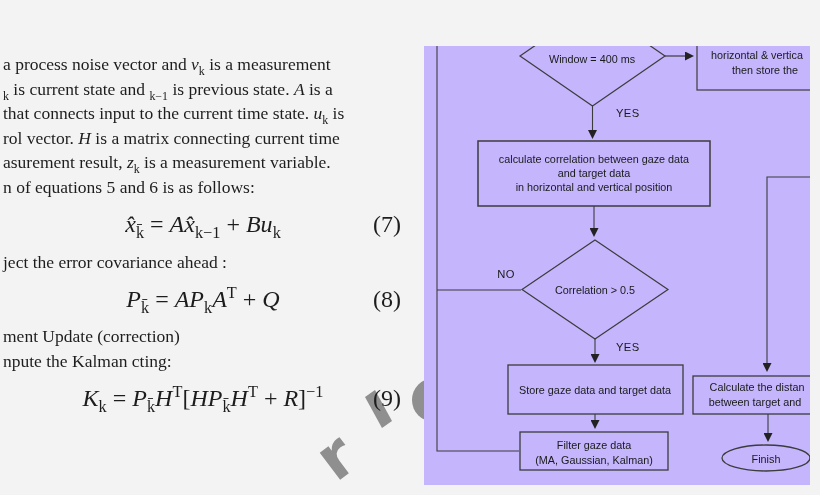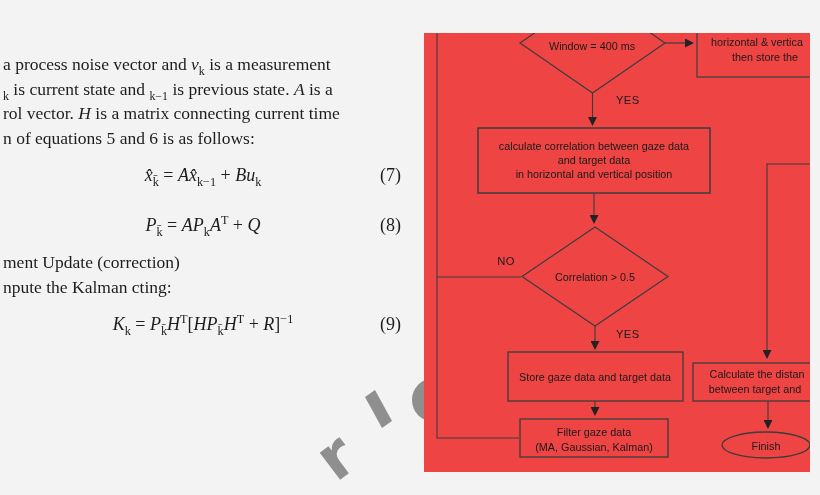--- a/index.html
+++ b/index.html
@@ -12,29 +12,29 @@
   #article {
     position:absolute; left:3px; top:52px; width:400px;
     color:#1d1d1d; font-size:17.5px; line-height:24.6px;
     z-index:3;
   }
   #article .line { white-space:nowrap; }
   #article sub, #article sup { font-size:68%; line-height:0; }
   .eqrow {
     position:relative; height:50px; display:flex;
     align-items:center; justify-content:center;
-    font-size:18px; white-space:nowrap;
+    font-size:24px; white-space:nowrap;
   }
   .eqrow .eqnum { position:absolute; right:2px; }
   
   #wm { position:absolute; left:0; top:0; z-index:1; pointer-events:none; }
   
   #figure {
-    position:absolute; left:424px; top:33px; width:386px; height:439px;
-    background:#ef4444; z-index:2; overflow:hidden;
+    position:absolute; left:424px; top:46px; width:386px; height:439px;
+    background:#c4b5fd; z-index:2; overflow:hidden;
   }
   #figure svg { display:block; }
   .fc-text {
     font-family:"Liberation Sans", sans-serif;
     fill:#1a1a1a; font-size:10.8px;
   }
   .fc-label { font-family:"Liberation Sans", sans-serif; fill:#1a1a1a; font-size:11.2px; letter-spacing:.4px; }
   .fc-shape { fill:none; stroke:#3c3c3c; }
 </style>
 </head>
@@ -42,26 +42,29 @@
 
 <svg id="wm" width="820" height="495">
   <polygon points="365,397 375,390 392,421 382,428" fill="#8f8f8f"></polygon>
   <circle cx="434" cy="400" r="22" fill="#8f8f8f"></circle>
   <text x="336" y="483" transform="rotate(-37 336 483)" font-family="DejaVu Sans, sans-serif" font-weight="bold" font-size="62" fill="#8f8f8f">r</text>
 </svg>
 
 <div id="article">
     <div class="line">a process noise vector and <i>v</i><sub>k</sub> is a measurement</div>
     <div class="line"><sub>k</sub> is current state and <sub>k−1</sub> is previous state. <i>A</i> is a</div>
+    <div class="line">that connects input to the current time state. <i>u</i><sub>k</sub> is</div>
     <div class="line">rol vector. <i>H</i> is a matrix connecting current time</div>
+    <div class="line">asurement result, <i>z</i><sub>k</sub> is a measurement variable.</div>
     <div class="line">n of equations 5 and 6 is as follows:</div>
     <div class="eqrow">
       <span><i>x̂</i><sub>k̄</sub> = <i>Ax̂</i><sub>k−1</sub> + <i>Bu</i><sub>k</sub></span>
       <span class="eqnum">(7)</span>
     </div>
+    <div class="line">ject the error covariance ahead :</div>
     <div class="eqrow">
       <span><i>P</i><sub>k̄</sub> = <i>AP</i><sub>k</sub><i>A</i><sup>T</sup> + <i>Q</i></span>
       <span class="eqnum">(8)</span>
     </div>
     <div class="line">ment Update (correction)</div>
     <div class="line">npute the Kalman cting:</div>
     <div class="eqrow">
       <span><i>K</i><sub>k</sub> = <i>P</i><sub>k̄</sub><i>H</i><sup>T</sup>[<i>HP</i><sub>k̄</sub><i>H</i><sup>T</sup> + <i>R</i>]<sup>−1</sup></span>
       <span class="eqnum">(9)</span>
     </div>

